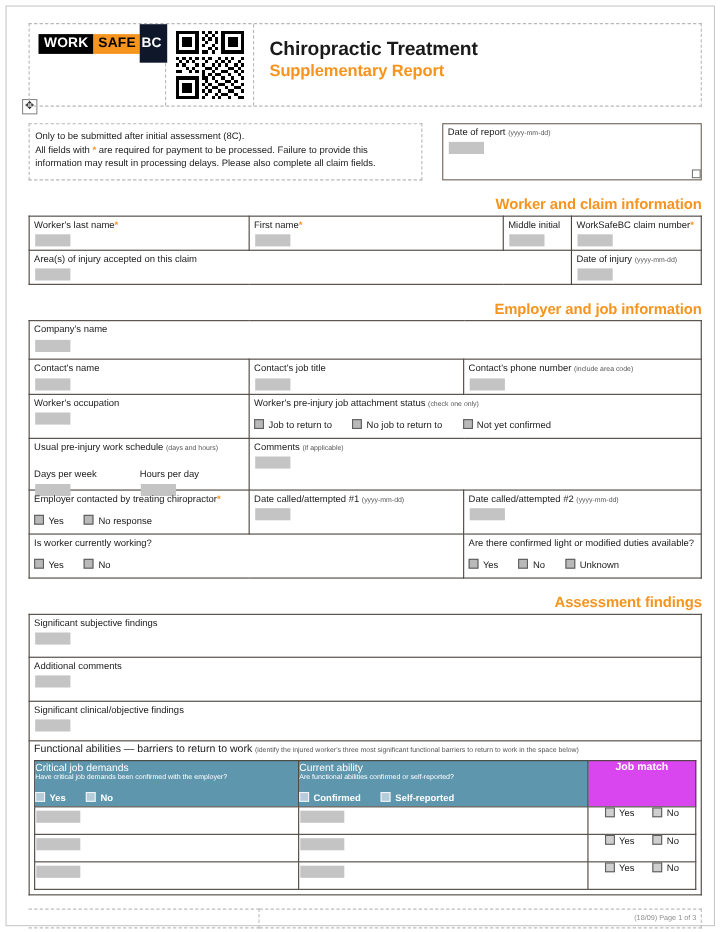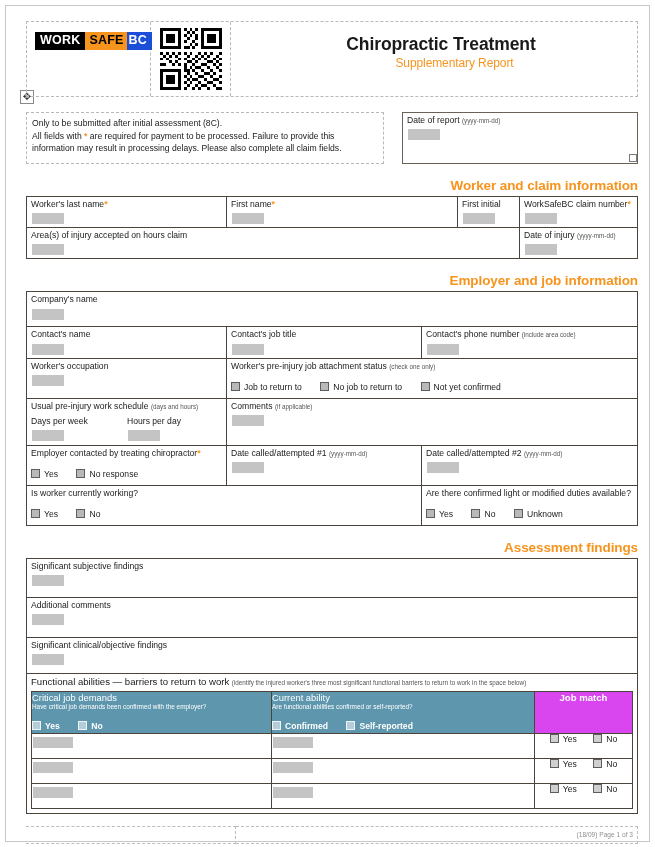--- a/index.html
+++ b/index.html
@@ -73,45 +73,44 @@
     background: #000; color: #fff;
     padding: 2px 5px 3px 5px;
     height: 18px; display: flex; align-items: center;
   }
   .wsbc-safe {
     background: #F7941E; color: #000;
     padding: 2px 3px 3px 4px;
     height: 18px; display: flex; align-items: center;
   }
   .wsbc-bc {
-    background: #1d4ed8; color: #fff;
+    background: #0f172a; color: #fff;
     padding: 2px 5px 3px 2px;
-    height: 18px; display: flex; align-items: center;
+    height: 35px; display: flex; align-items: center;
   }
 
   .qr-cell {
     width: 80px;
     border-right: 1px dashed #b8b8b8;
     display: flex; align-items: flex-start; justify-content: center;
     padding-top: 6px;
   }
   .qr-code { width: 62px; height: 62px; }
 
   .title-cell {
     flex: 1;
     padding: 12px 0 0 14px;
-    text-align: center;
   }
   .title-line1 {
     font-size: 17.5px; font-weight: bold; color: #1a1a1a;
     letter-spacing: -0.1px; line-height: 1.25;
   }
   .title-line2 {
-    font-size: 12px; font-weight: normal; color: #F7941E;
-    letter-spacing: -0.1px; line-height: 1.25; margin-left: 27px;
+    font-size: 15px; font-weight: bold; color: #F7941E;
+    letter-spacing: -0.1px; line-height: 1.25;
   }
 
   
   .instr-row {
     display: flex;
     margin-top: 15px;
     height: 52px;
   }
   .instr-box {
     width: 358px;
@@ -401,35 +400,35 @@
           </div>
         </td>
         <td style="width:231px">
           <div class="cell">
             <div class="lbl"><span>First name</span><span class="ast">*</span></div>
             <span class="fill"></span>
           </div>
         </td>
         <td style="width:62px">
           <div class="cell">
-            <div class="lbl">First initial</div>
+            <div class="lbl">Middle initial</div>
             <span class="fill"></span>
           </div>
         </td>
         <td>
           <div class="cell">
             <div class="lbl"><span>WorkSafeBC claim number</span><span class="ast">*</span></div>
             <span class="fill"></span>
           </div>
         </td>
       </tr>
       <tr>
         <td colspan="3">
           <div class="cell">
-            <div class="lbl">Area(s) of injury accepted on hours claim</div>
+            <div class="lbl">Area(s) of injury accepted on this claim</div>
             <span class="fill"></span>
           </div>
         </td>
         <td>
           <div class="cell">
             <div class="lbl"><span>Date of injury</span> <span class="hint">(yyyy-mm-dd)</span></div>
             <span class="fill"></span>
           </div>
         </td>
       </tr>
@@ -482,21 +481,21 @@
               <span class="cbgrp"><span class="cb"></span><span>No job to return to</span></span>
               <span class="cbgrp"><span class="cb"></span><span>Not yet confirmed</span></span>
             </div>
           </div>
         </td>
       </tr>
       <tr>
         <td style="width:200px">
           <div class="cell" style="height:46px">
             <div class="lbl"><span>Usual pre-injury work schedule</span> <span class="hint">(days and hours)</span></div>
-            <div style="display:flex; margin-top:4px">
+            <div style="display:flex; margin-top:14px">
               <div style="width:96px">
                 <div class="lbl">Days per week</div>
                 <span class="fill"></span>
               </div>
               <div>
                 <div class="lbl">Hours per day</div>
                 <span class="fill"></span>
               </div>
             </div>
           </div>

